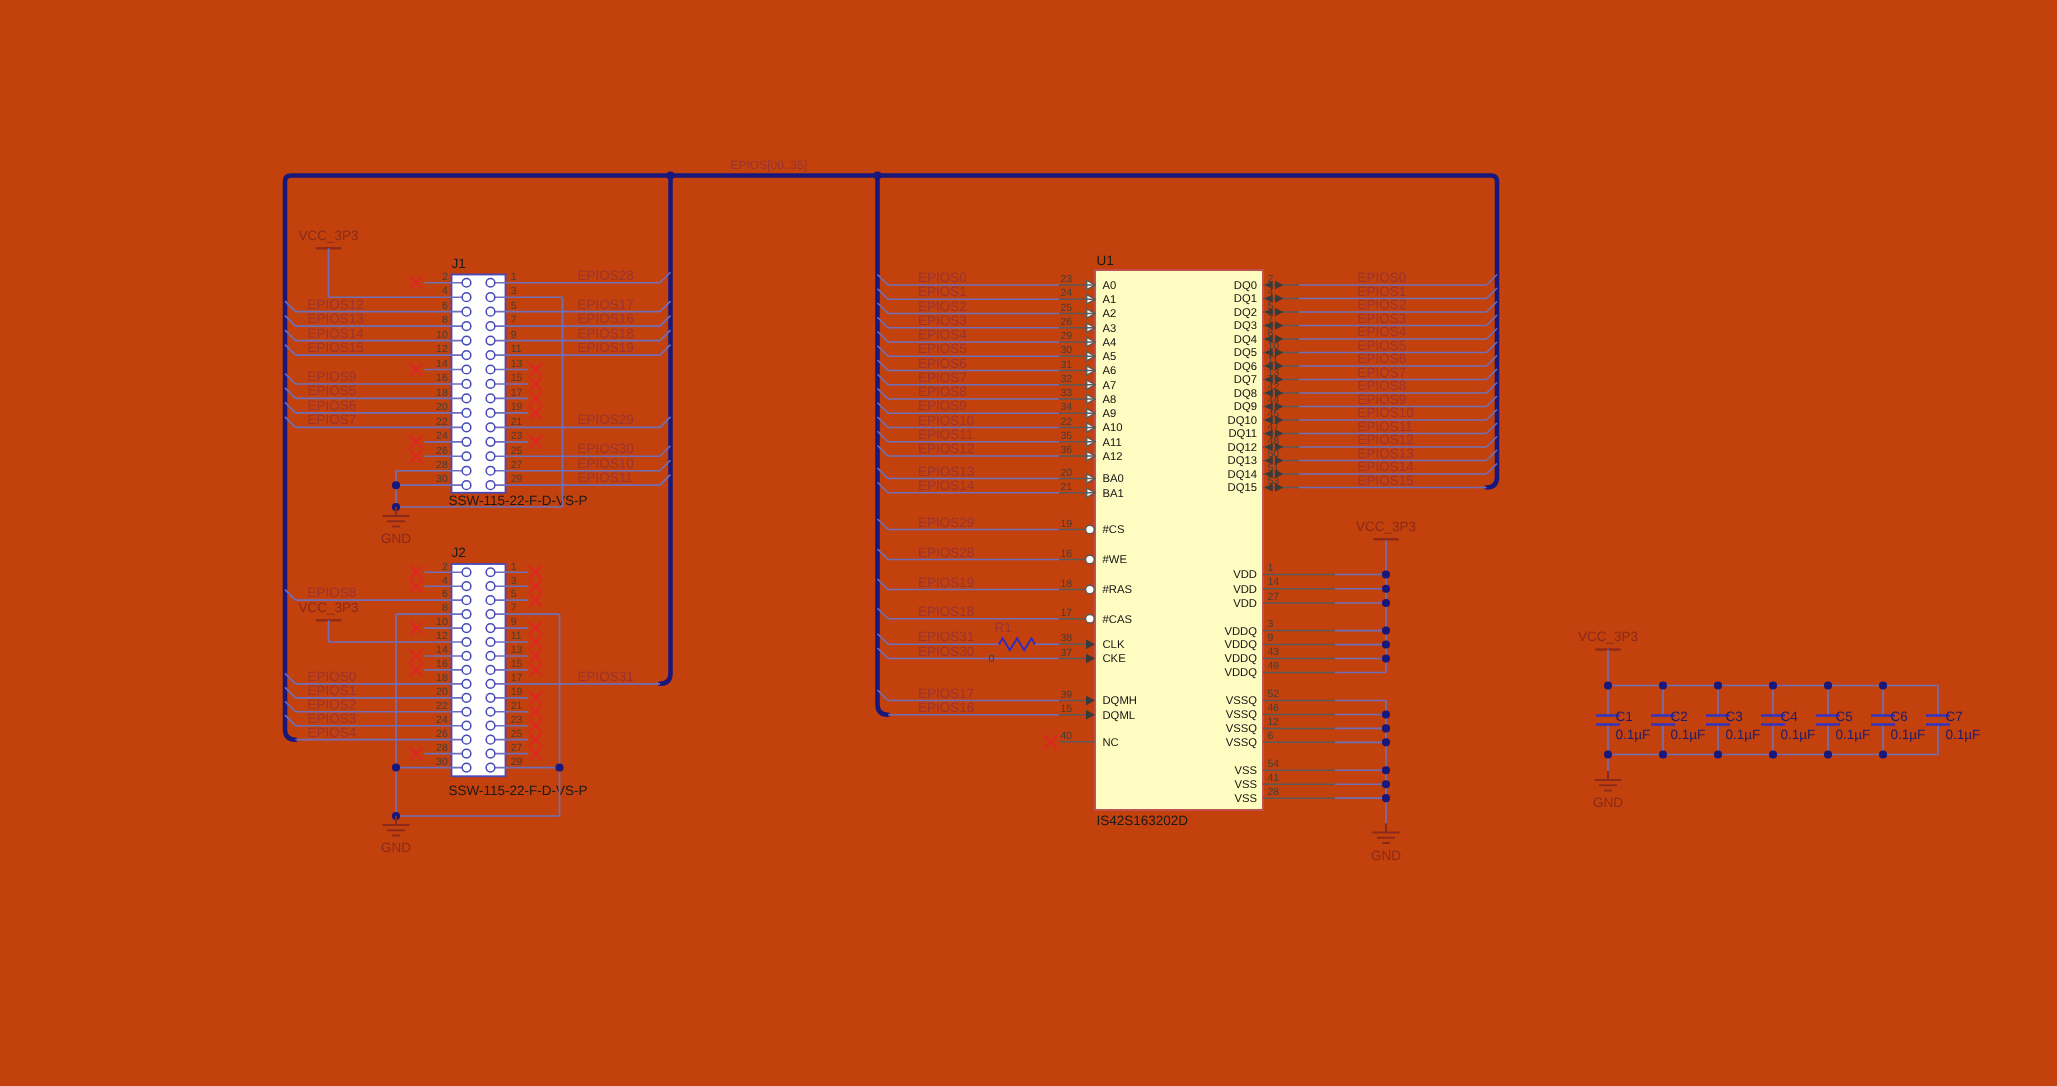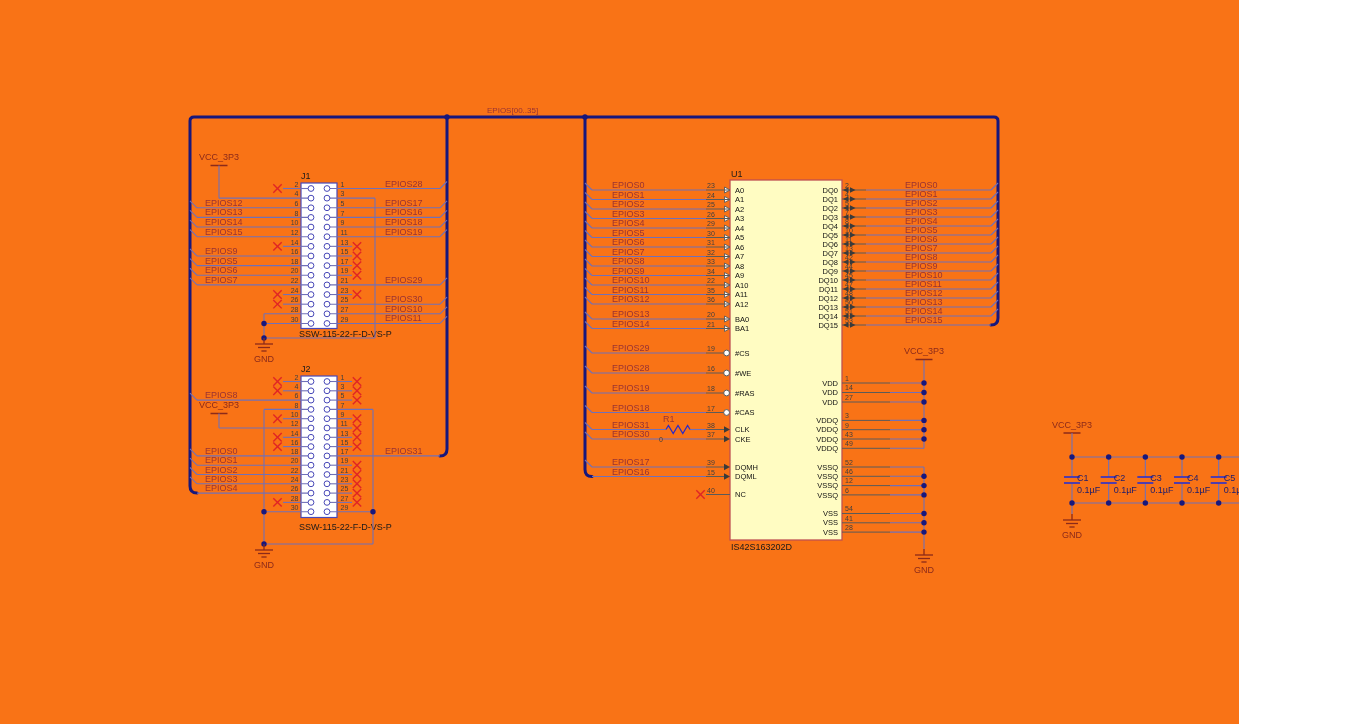--- a/index.html
+++ b/index.html
@@ -1,16 +1,16 @@
 <!DOCTYPE html>
 <html><head>
 <meta charset="utf-8">
 <style>
   html,body{margin:0;padding:0;background:#ffffff;}
-  .canvas{width:1239px;height:724px;position:relative;background:#f97316;overflow:hidden;}
+  .canvas{width:1371px;height:724px;position:relative;background:#c2410c;overflow:hidden;}
   svg{display:block;}
   svg text{font-family:"Liberation Sans","DejaVu Sans",sans-serif;}
   .netlbl{fill:#993333;font-size:9px;}
   .buslbl{fill:#993333;font-size:8px;}
   .pnum{fill:#3f3f3f;font-size:7px;}
   .pname{fill:#111111;font-size:7.5px;}
   .ref{fill:#1a1a1a;font-size:9px;}
   .part{fill:#1a1a1a;font-size:9px;}
   .pwr{fill:#8b2a1a;font-size:9px;}
   .clbl{fill:#1c1c6e;font-size:9px;}

